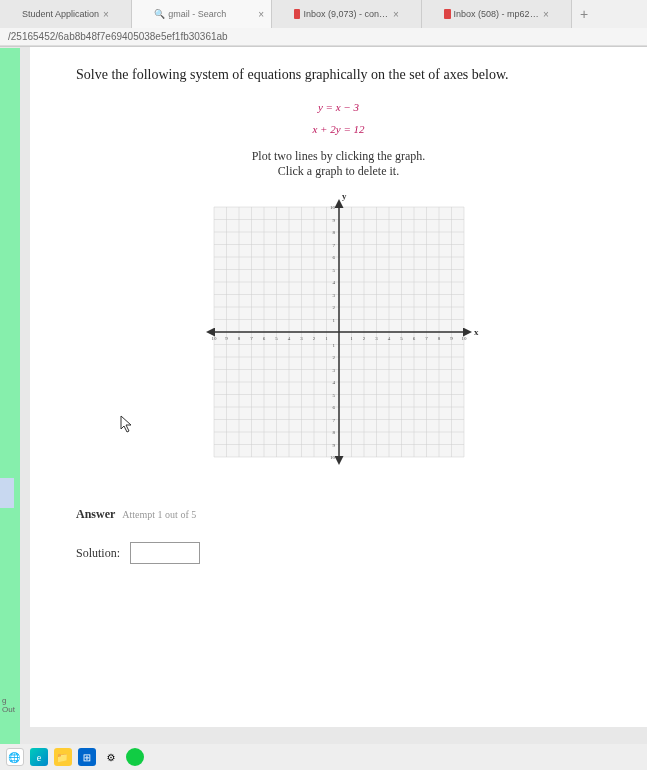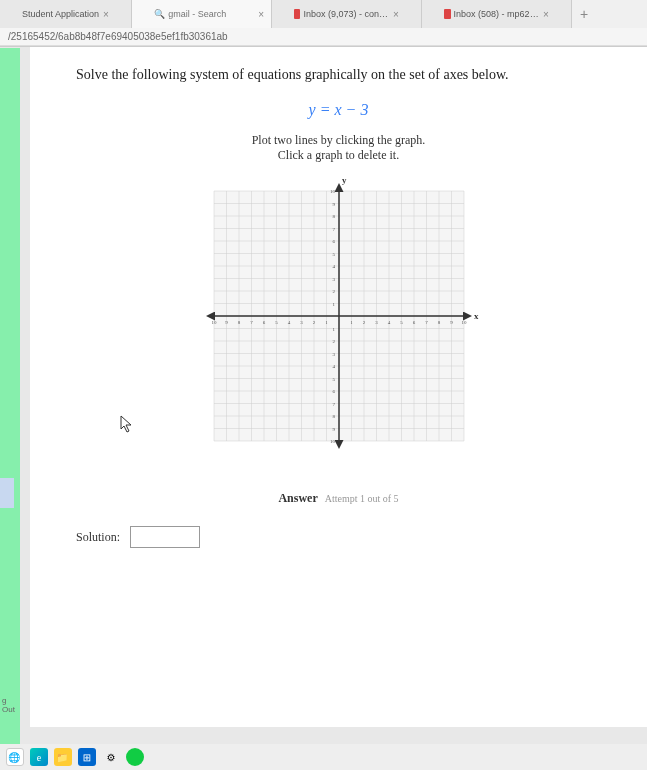--- a/index.html
+++ b/index.html
@@ -7,26 +7,26 @@
     .browser-chrome { background: #f0f0f0; border-bottom: 1px solid #ccc; }
     .tab-strip { display: flex; height: 28px; align-items: center; font-size: 9px; color: #555; font-family: Arial, sans-serif; }
     .tab { display: flex; align-items: center; padding: 4px 22px; border-right: 1px solid #ccc; white-space: nowrap; overflow: hidden; background: #e8e8e8; height: 100%; }
     .tab.active { background: #f8f8f8; }
     .tab-close { margin-left: 4px; color: #888; font-size: 10px; }
     .tab-icon { width: 10px; height: 10px; margin-right: 3px; display: inline-block; }
     .url-bar { font-size: 10px; color: #666; padding: 3px 8px; background: #f5f5f5; border-bottom: 1px solid #ddd; font-family: Arial, sans-serif; }
     .page-content { background: #fff; margin: 0 0 0 30px; padding: 20px 46px; min-height: 680px; position: relative; }
     .question-text { font-size: 14px; color: #222; margin-bottom: 18px; }
     .equations { text-align: center; margin: 14px 0; }
-    .equation { font-style: italic; font-size: 16px; color: #3b82f6; margin: 10px 0; font-family: 'Times New Roman', serif; }
+    .equation { font-style: italic; font-size: 11px; color: #be185d; margin: 10px 0; font-family: 'Times New Roman', serif; }
     .instructions { text-align: center; font-size: 12px; color: #333; margin: 14px 0 8px; }
     .graph-container { display: flex; justify-content: center; margin: 8px 0 20px; }
     .graph { width: 290px; height: 290px; position: relative; }
     .answer-section { margin-top: 30px; }
-    .answer-header { font-size: 12px; color: #333; text-align: center; }
+    .answer-header { font-size: 12px; color: #333; }
     .answer-header .bold { font-weight: bold; }
     .answer-header .attempt { color: #999; font-size: 10px; margin-left: 4px; }
     .solution-row { display: flex; align-items: center; gap: 10px; margin-top: 20px; }
     .solution-label { font-size: 12px; color: #333; }
     .solution-input { width: 70px; height: 22px; border: 1px solid #999; font-size: 12px; padding: 2px 4px; }
     .submit-btn { background: #1a5ec7; color: #fff; border: none; padding: 6px 12px; font-size: 10px; cursor: pointer; font-family: Arial, sans-serif; }
     .left-sidebar { position: absolute; left: 0; top: 48px; bottom: 16px; width: 20px; background: #86efac; }
     .blue-tab { position: absolute; left: 0; top: 430px; width: 14px; height: 30px; background: #c8d8f0; }
     .logout { position: absolute; left: 2px; bottom: 40px; font-size: 8px; color: #666; font-family: Arial, sans-serif; }
     .taskbar { position: absolute; bottom: 0; left: 0; right: 0; height: 26px; background: #eee; display: flex; align-items: center; gap: 6px; padding: 0 6px; }
@@ -67,20 +67,21 @@
 
 <div class="left-sidebar">
   <div class="blue-tab"></div>
   <div class="logout">g Out</div>
 </div>
 
 <div class="page-content">
   <div class="question-text">Solve the following system of equations graphically on the set of axes below.</div>
   <div class="equations">
     <div class="equation">y = x − 3</div>
+    <div class="equation">x + 2y = 12</div>
   </div>
   <div class="instructions">
     <div>Plot two lines by clicking the graph.</div>
     <div>Click a graph to delete it.</div>
   </div>
   <div class="graph-container">
     <div class="graph">
       <svg width="290" height="290" viewBox="0 0 290 290">
         <defs>
           <marker id="arrowR" markerWidth="6" markerHeight="6" refX="4" refY="3" orient="auto">

